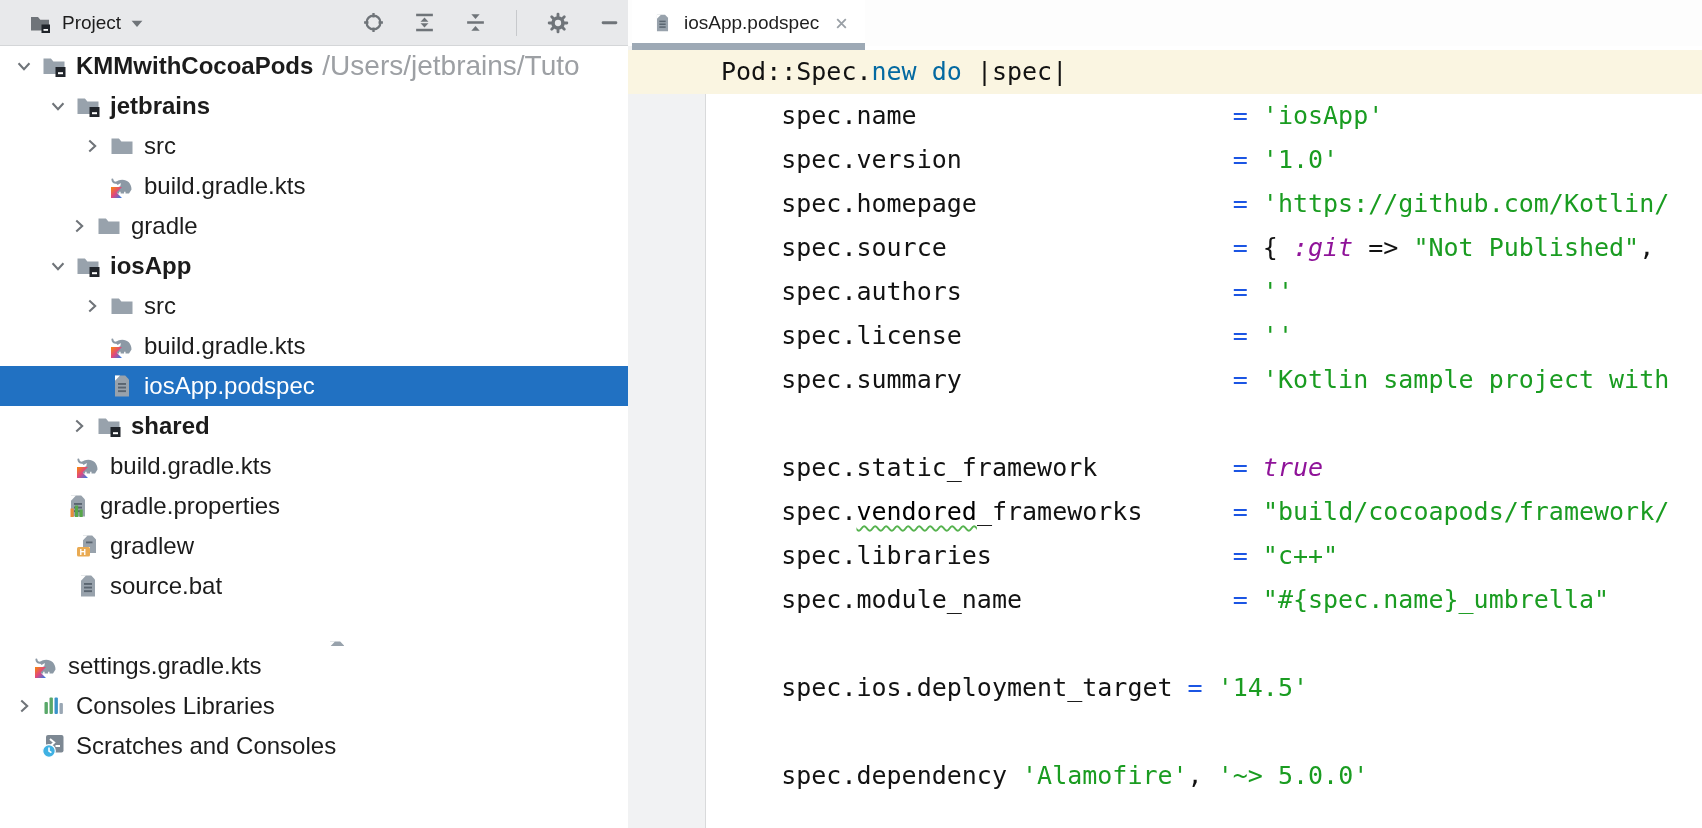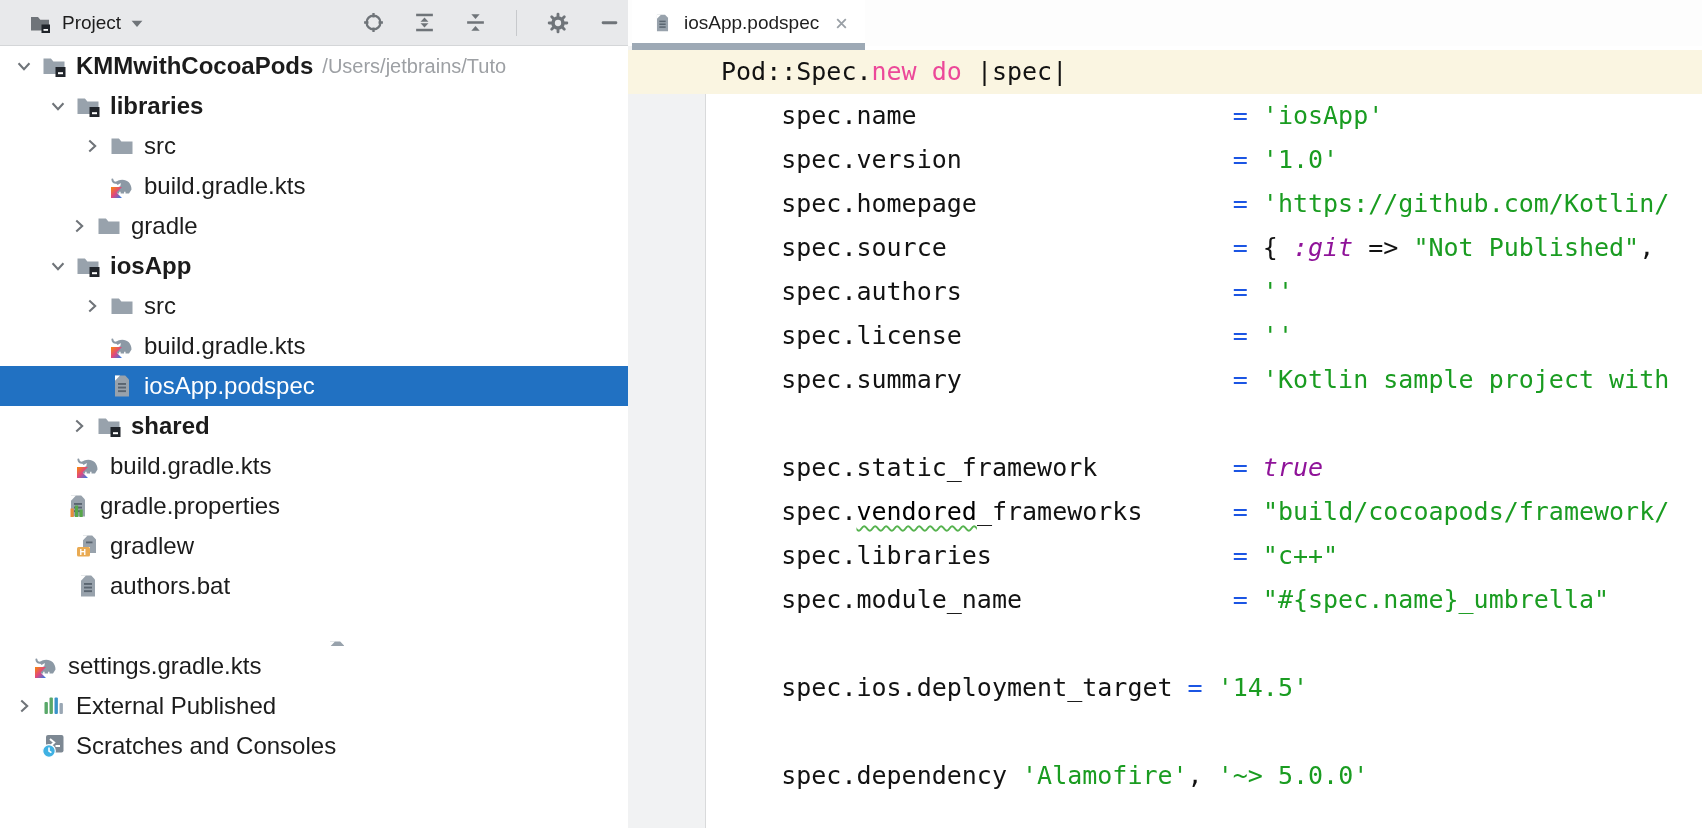--- a/index.html
+++ b/index.html
@@ -16,40 +16,40 @@
   .tbgroup{margin-left:auto;display:flex;align-items:center;gap:27px;}
   .tsep{width:1px;height:26px;background:#C7C9CC;margin:0 2px;}
   .tree{position:absolute;top:46px;left:0;width:100%;}
   .trow{height:40px;display:flex;align-items:center;white-space:nowrap;overflow:hidden;cursor:default;}
   .trow.sel{background:#2171C2;}
   .trow.sel .tlabel{color:#fff;}
   .chev{width:34px;flex:0 0 34px;display:flex;align-items:center;padding-left:6px;}
   .ticon{width:24px;height:24px;flex:0 0 24px;margin-right:10px;position:relative;display:flex;align-items:center;justify-content:center;}
   .tlabel{font-size:24px;color:#1c1c1c;}
   .bold{font-weight:bold;}
-  .tsuffix{font-size:20px;color:#9DA0A4;margin-left:9px;}
+  .tsuffix{font-size:28px;color:#9DA0A4;margin-left:9px;}
 
   
   .editor{position:absolute;left:628px;top:0;right:0;height:828px;background:#fff;}
   .tabbar{height:46px;background:#FDFDFD;position:relative;}
   .tab{position:absolute;left:4px;top:0;height:46px;display:flex;align-items:center;
     padding:0 12px 0 18px;background:#fff;}
   .tab::after{content:"";position:absolute;left:0;bottom:-4px;height:7px;width:100%;
     background:#9DA9B5;z-index:6;}
   .tablabel{font-size:19px;color:#1e1e1e;margin:0 10px 0 10px;}
   .edbody{position:absolute;top:46px;left:0;right:0;bottom:0;background:#fff;overflow:hidden;}
   .gutter{position:absolute;left:0;top:0;bottom:0;width:78px;background:#F1F2F3;
     border-right:1px solid #D9DADB;}
   .caretline{position:absolute;left:0;top:4px;right:0;height:44px;background:#FAF5E1;}
   .code{position:absolute;left:93px;top:4px;right:0;
     font-family:"DejaVu Sans Mono",monospace;font-size:25px;line-height:44px;
     white-space:pre;z-index:2;}
   .cl{height:44px;}
   .pl{color:#121212;}
-  .kw{color:#ec4899;}
+  .kw{color:#0369a1;}
   .eq{color:#1B55E3;}
   .str{color:#1A9C21;}
   .sym{color:#8F1399;font-style:italic;}
   .typo{text-decoration:underline;text-decoration-style:wavy;
     text-decoration-color:#55B24E;text-decoration-thickness:2px;text-underline-offset:5px;}
 </style>
 </head>
 <body>
 
 <div class="leftpanel">
@@ -132,21 +132,21 @@
             <path d="M5 8 L11 14.5 L17 8" stroke="#6F7479" stroke-width="2.3" fill="none"></path>
           </svg>
         </span>
         <span class="ticon">
           <svg width="24" height="24" viewBox="0 0 24 24" xmlns="http://www.w3.org/2000/svg">
             <path d="M1.5 4.5 h7.4 l2.5 2.9 H22.5 V20 H1.5 Z" fill="#98A2AC"></path>
             <rect x="13.5" y="13" width="10" height="10" fill="#20242A"></rect>
             <rect x="16" y="18.2" width="5" height="2" fill="#fff"></rect>
           </svg>
         </span>
-        <span class="tlabel bold">libraries</span>
+        <span class="tlabel bold">jetbrains</span>
       </div>
       <div class="trow" style="padding-left: 76px;">
         <span class="chev">
           <svg width="20" height="20" viewBox="0 0 22 22" xmlns="http://www.w3.org/2000/svg">
             <path d="M8 5 L14.5 11 L8 17" stroke="#6F7479" stroke-width="2.3" fill="none"></path>
           </svg>
         </span>
         <span class="ticon">
           <svg width="24" height="24" viewBox="0 0 24 24" xmlns="http://www.w3.org/2000/svg">
             <path d="M1.5 4.5 h7.4 l2.5 2.9 H22.5 V20 H1.5 Z" fill="#98A2AC"></path>
@@ -313,21 +313,21 @@
         <span class="ticon">
           <svg width="24" height="24" viewBox="0 0 24 24" xmlns="http://www.w3.org/2000/svg">
             <path d="M5 1.5 h10.2 l3.8 4 V22.5 H5 Z" fill="#98A2AC"></path>
             <path d="M5 1.5 h5 v5 h-5 Z" fill="#fff" opacity="0.0"></path>
             <path d="M5 1.5 l5 0 -5 5.2 Z" fill="#fff"></path>
             <rect x="8" y="9" width="8" height="1.9" fill="#5A6570"></rect>
             <rect x="8" y="12.6" width="8" height="1.9" fill="#5A6570"></rect>
             <rect x="8" y="16.2" width="8" height="1.9" fill="#5A6570"></rect>
           </svg>
         </span>
-        <span class="tlabel">authors.bat</span>
+        <span class="tlabel">source.bat</span>
       </div>
       <div class="trow" style="padding-left: 50px; flex-direction: column;">
         <span class="chev"></span>
         <span class="ticon">
           <svg width="24" height="24" viewBox="0 0 24 24" xmlns="http://www.w3.org/2000/svg">
             <path d="M5 1.5 h10.2 l3.8 4 V22.5 H5 Z" fill="#98A2AC"></path>
             <path d="M5 1.5 h5 v5 h-5 Z" fill="#fff" opacity="0.0"></path>
             <path d="M5 1.5 l5 0 -5 5.2 Z" fill="#fff"></path>
             <rect x="8" y="9" width="8" height="1.9" fill="#5A6570"></rect>
             <rect x="8" y="12.6" width="8" height="1.9" fill="#5A6570"></rect>
@@ -364,21 +364,21 @@
           </svg>
         </span>
         <span class="ticon">
           <svg width="24" height="24" viewBox="0 0 24 24" xmlns="http://www.w3.org/2000/svg">
             <rect x="2.5" y="8" width="3.4" height="12" rx="1" fill="#59A869"></rect>
             <rect x="7.5" y="3.5" width="3.4" height="16.5" rx="1" fill="#59A869"></rect>
             <rect x="12.5" y="3.5" width="3.4" height="16.5" rx="1" fill="#3A93C9"></rect>
             <rect x="17.5" y="9" width="3.4" height="11" rx="1" fill="#9AA7B4"></rect>
           </svg>
         </span>
-        <span class="tlabel">External Published</span>
+        <span class="tlabel">Consoles Libraries</span>
       </div>
       <div class="trow" style="padding-left: 8px;">
         <span class="chev"></span>
         <span class="ticon">
           <svg width="24" height="24" viewBox="0 0 24 24" xmlns="http://www.w3.org/2000/svg">
             <rect x="4" y="1" width="17.5" height="17.5" rx="2" fill="#7D8893"></rect>
             <path d="M8 5 l4.2 3.6 L8 12.2" stroke="#fff" stroke-width="2" fill="none"></path>
             <rect x="13.5" y="11" width="4.5" height="2" fill="#fff"></rect>
             <circle cx="7" cy="17" r="6.3" fill="#3FB1E3" stroke="#fff" stroke-width="1.2"></circle>
             <path d="M7 13.6 V17 l2.4 1.6" stroke="#fff" stroke-width="1.6" fill="none"></path>

